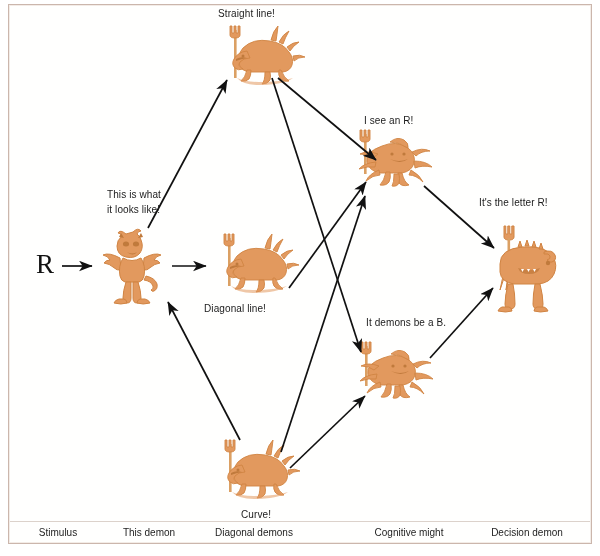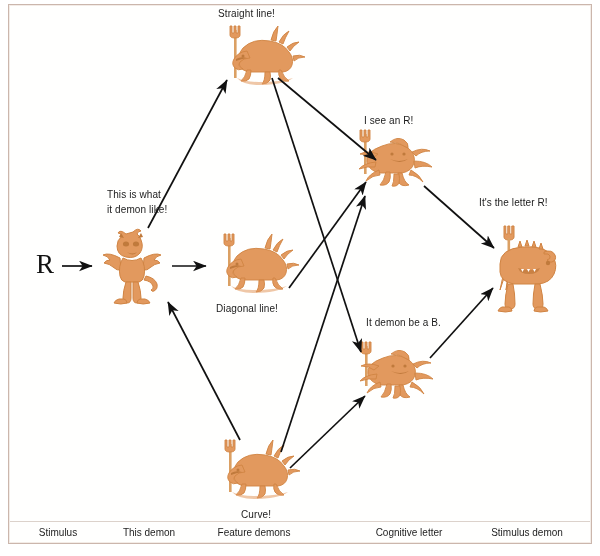--- a/index.html
+++ b/index.html
@@ -216,33 +216,33 @@
       <line x1="424" y1="186" x2="494" y2="248"></line>
       <line x1="430" y1="358" x2="493" y2="288"></line>
     </g>
   </svg>
 
   <div class="stimulus-char" style="left:36px;top:249px">R</div>
 
   <div class="lbl" style="left:218px;top:7px">Straight line!</div>
 
   <div class="lbl" style="left:107px;top:188px">This is what</div>
-  <div class="lbl" style="left:107px;top:203px">it demon like!</div>
-
-  <div class="lbl" style="left:216px;top:302px">Diagonal line!</div>
+  <div class="lbl" style="left:107px;top:203px">it looks like!</div>
+
+  <div class="lbl" style="left:204px;top:302px">Diagonal line!</div>
 
   <div class="lbl" style="left:241px;top:508px">Curve!</div>
 
   <div class="lbl" style="left:364px;top:114px">I see an R!</div>
 
-  <div class="lbl" style="left:366px;top:316px">It demon be a B.</div>
+  <div class="lbl" style="left:366px;top:316px">It demons be a B.</div>
 
   <div class="lbl" style="left:479px;top:196px">It's the letter R!</div>
 
   <div class="sep" style="top:521px"></div>
 
   <div class="colhdr" style="left:58px;top:527px">Stimulus</div>
   <div class="colhdr" style="left:149px;top:527px">This demon</div>
-  <div class="colhdr" style="left:254px;top:527px">Feature demons</div>
-  <div class="colhdr" style="left:409px;top:527px">Cognitive letter</div>
-  <div class="colhdr" style="left:527px;top:527px">Stimulus demon</div>
+  <div class="colhdr" style="left:254px;top:527px">Diagonal demons</div>
+  <div class="colhdr" style="left:409px;top:527px">Cognitive might</div>
+  <div class="colhdr" style="left:527px;top:527px">Decision demon</div>
 
 </div>
 
 </body></html>

